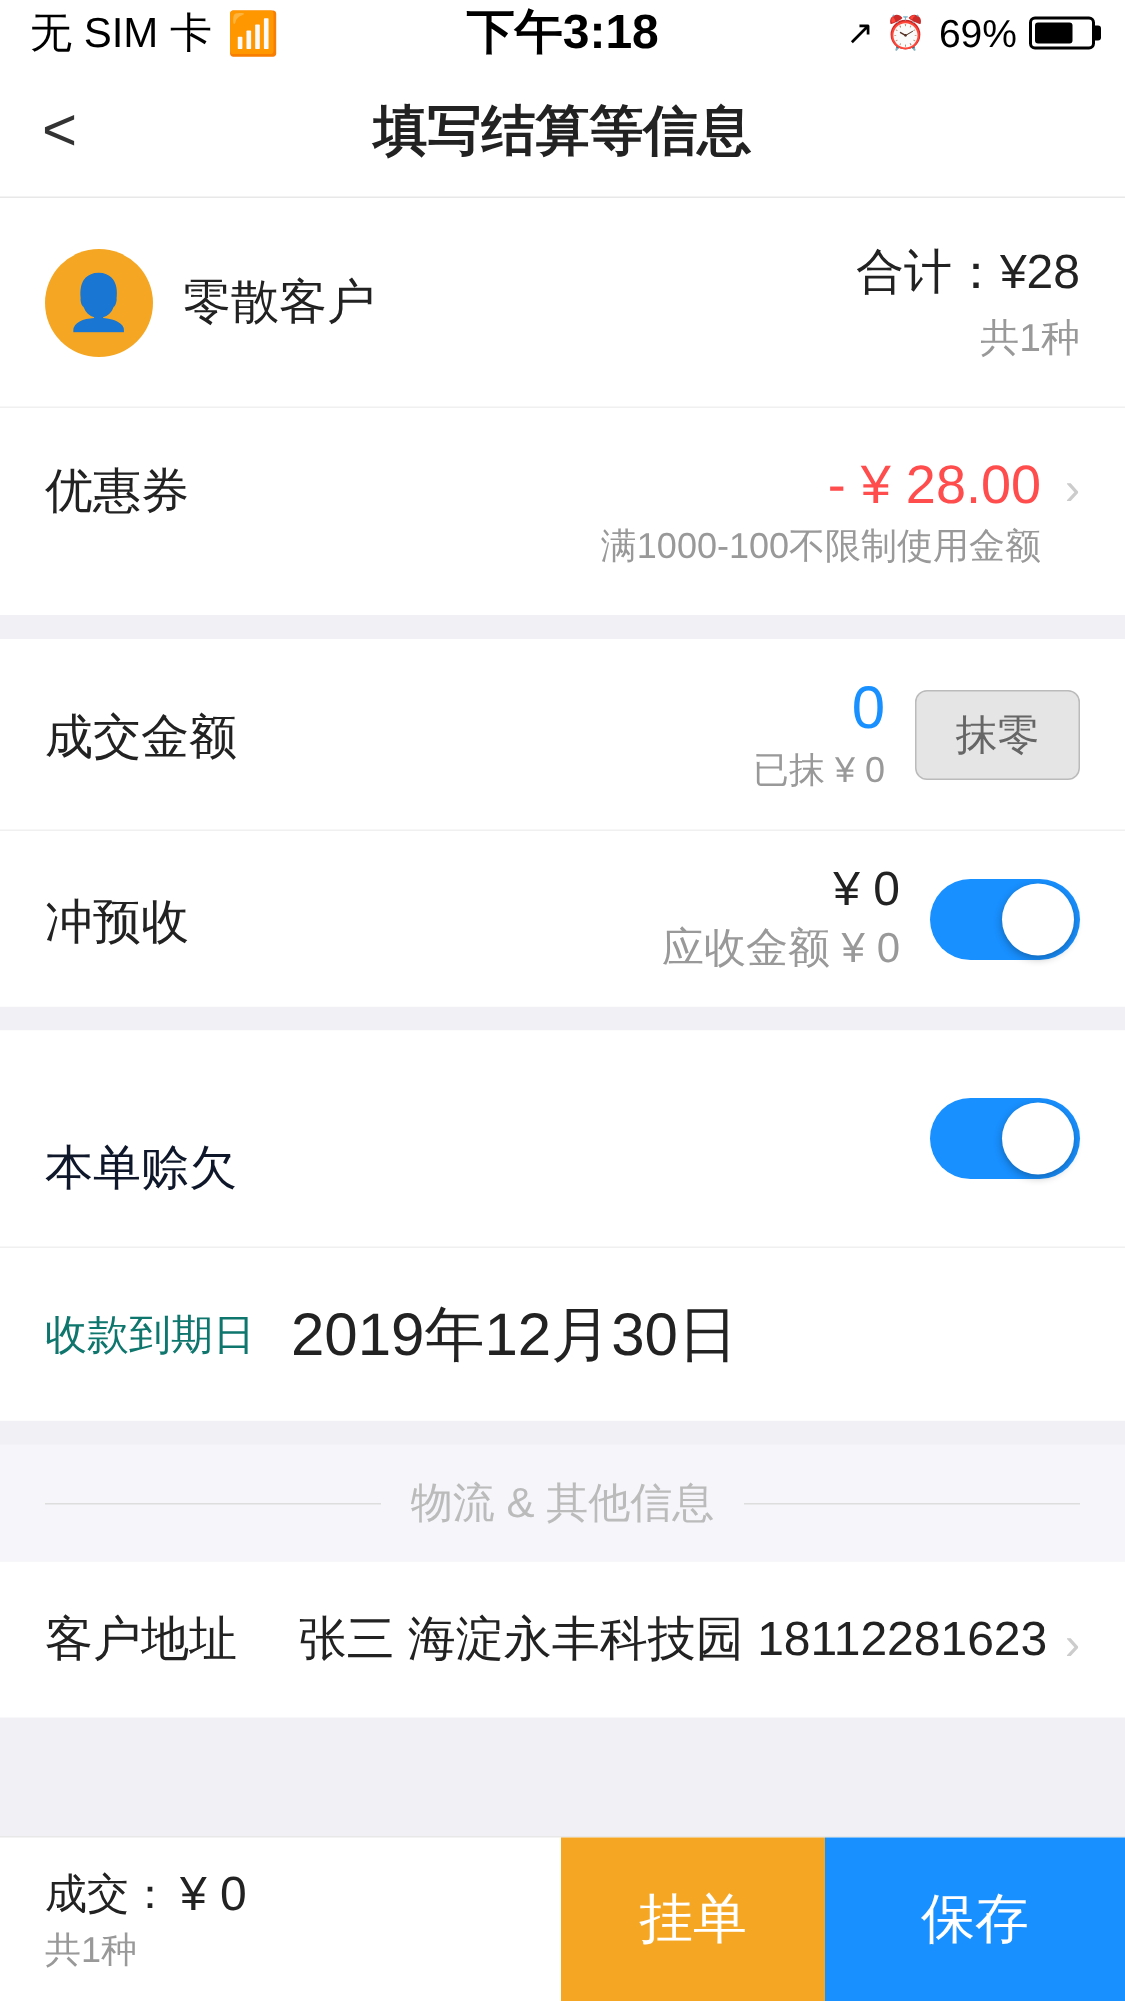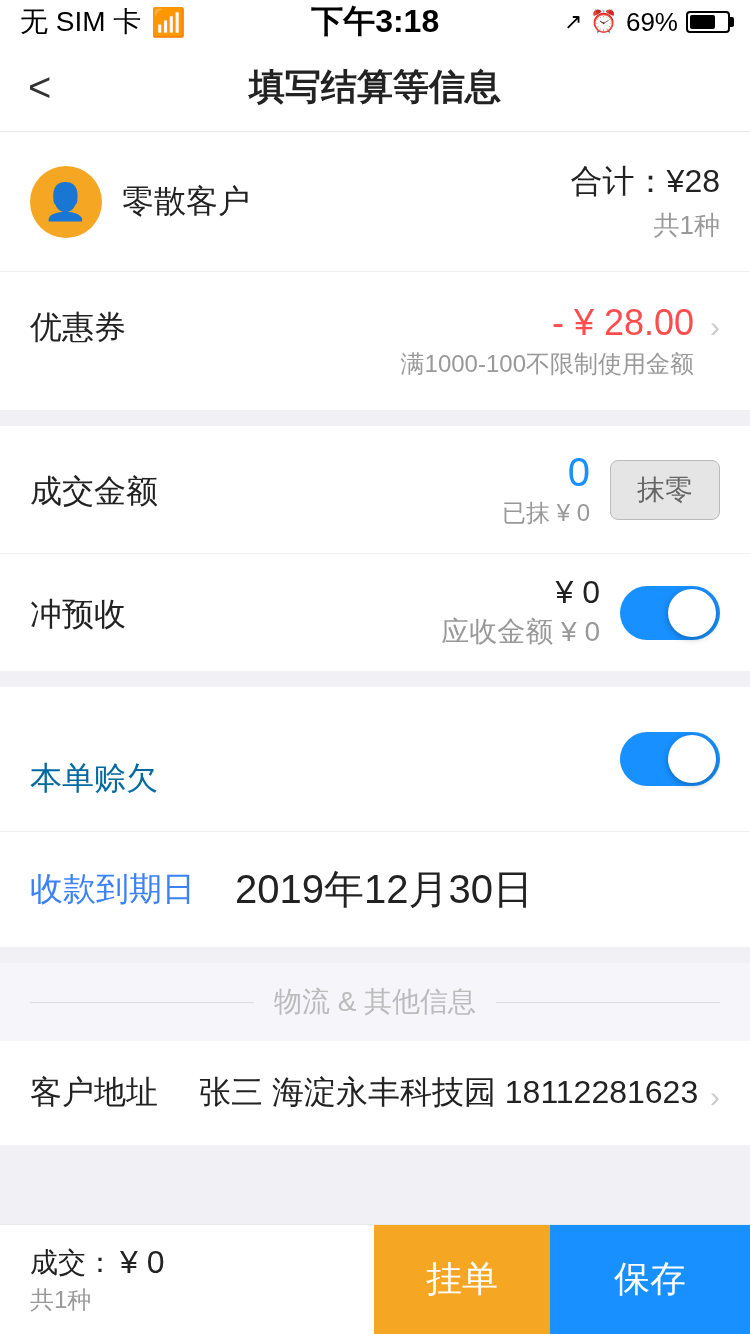--- a/index.html
+++ b/index.html
@@ -276,36 +276,36 @@
     
     .debt-row {
       background: #fff;
       padding: 30px 30px;
       display: flex;
       align-items: center;
       justify-content: space-between;
     }
     .debt-label {
       font-size: 32px;
-      color: #0369a1;
+      color: #0f172a;
       margin-top: 40px;
     }
 
     
     .date-row {
       background: #fff;
       padding: 30px 30px;
       display: flex;
       align-items: center;
       border-top: 1px solid #f0f0f0;
     }
     .date-label {
-      font-size: 33px;
-      color: #3b82f6;
-      margin-right: 40px;
+      font-size: 28px;
+      color: #0f766e;
+      margin-right: 24px;
       white-space: nowrap;
     }
     .date-value {
       font-size: 40px;
       color: #222;
     }
 
     
     .labeled-divider {
       background: #f5f5fa;

